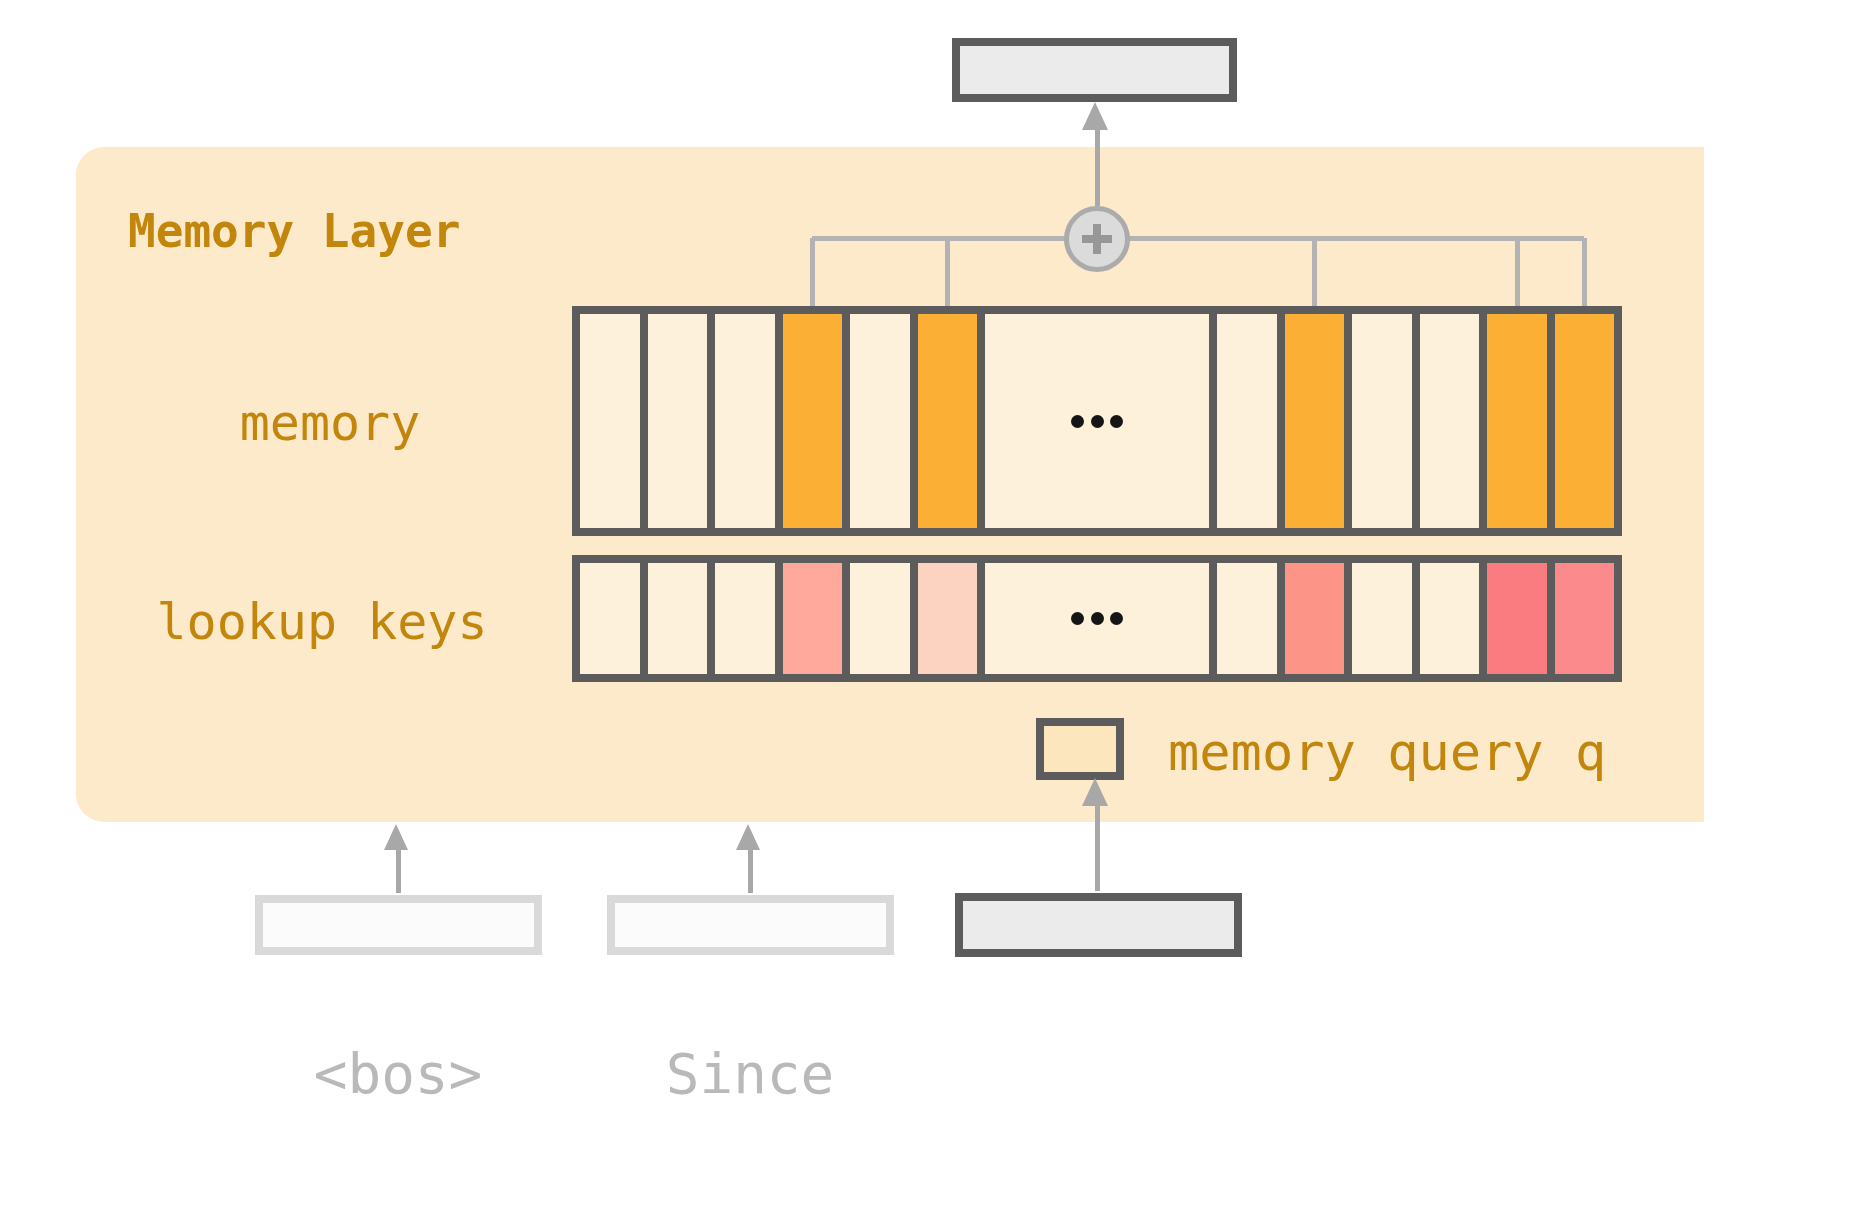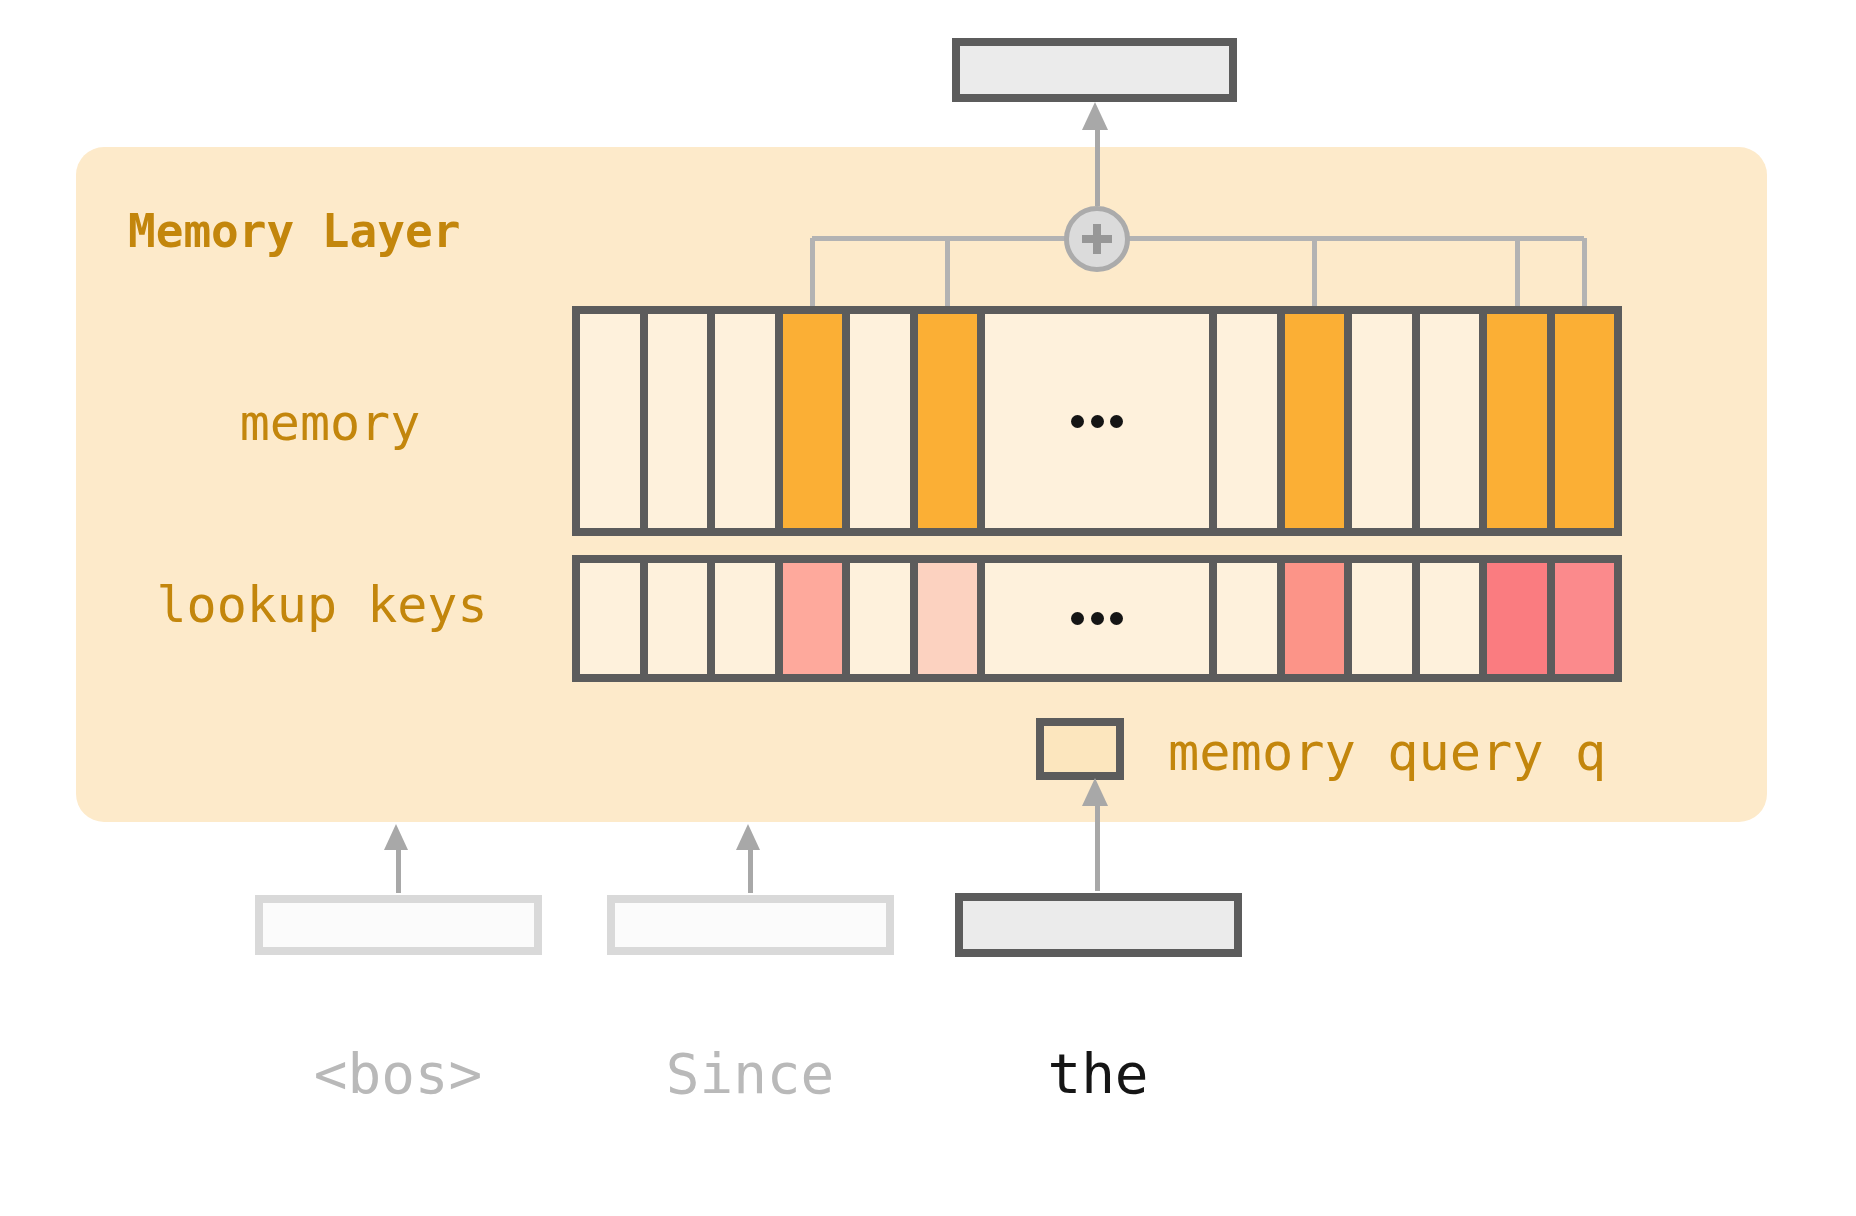--- a/index.html
+++ b/index.html
@@ -1,29 +1,29 @@
 <!DOCTYPE html>
 <html style="--panel-bg: #FDEACA; --amber-text: #C3860C; --dark-border: #5C5C5C; --cell-bg: #FEF1DC; --value-highlight: #FBAF35; --gray-line: #B3B3B3; --arrow-gray: #A8A8A8; --circle-fill: #DBDBDB; --circle-border: #ABABAB; --plus-glyph: #979797; --gray-box-fill: #EBEBEB; --faded-box-border: #D9D9D9; --faded-box-fill: #FBFBFB; --query-box-fill: #FCE6BE; --faded-label: #B9B9B9; --active-label: #151515;"><head>
 <meta charset="utf-8">
 <style>
   html,body { margin:0; padding:0; background:#ffffff; }
   .canvas {
-    position:relative; width:1856px; height:1216px; background:#ffffff;
+    position:relative; width:1704px; height:1216px; background:#ffffff;
     font-family:"DejaVu Sans Mono","Liberation Mono",monospace; overflow:hidden;
   }
 
   
   .panel { position:absolute; left:76px; top:147px; width:1691px; height:675px;
            border-radius:28px; background:var(--panel-bg); }
   .title { position:absolute; left:128px; top:208px; font-size:46px; line-height:1;
            font-weight:bold; color:var(--amber-text); }
 
   .row-label { position:absolute; color:var(--amber-text); font-size:50px; line-height:1; text-align:center; }
   #values-label { left:130px; top:398px; width:400px; }
-  #keys-label   { left:112px; top:580px; width:420px; }
+  #keys-label   { left:112px; top:597px; width:420px; }
 
   
   .hline { position:absolute; left:812px; top:236px; width:772px; height:5px; background:var(--gray-line); }
   .stub  { position:absolute; top:238px; width:5px; height:74px; background:var(--gray-line); }
   .stub.s1 { left:810px; }  .stub.s2 { left:945px; }
   .stub.s3 { left:1312px; } .stub.s4 { left:1515px; } .stub.s5 { left:1582px; }
 
   .plus-circle { position:absolute; left:1064px; top:206px; width:66px; height:66px;
     box-sizing:border-box; border:5px solid var(--circle-border); border-radius:50%;
     background:var(--circle-fill); }
@@ -146,15 +146,14 @@
   <div class="ahead" id="tok0-arrow-head"></div>
   <div class="aline" id="tok1-arrow-line"></div>
   <div class="ahead" id="tok1-arrow-head"></div>
 
   <div class="box" id="tok0"></div>
   <div class="box" id="tok1"></div>
   <div class="box" id="tok2"></div>
 
   <div class="token-label" id="lab0">&lt;bos&gt;</div>
   <div class="token-label" id="lab1">Since</div>
-  <div class="token-label" id="lab2">the</div>
 
 </div>
 
 </body></html>

